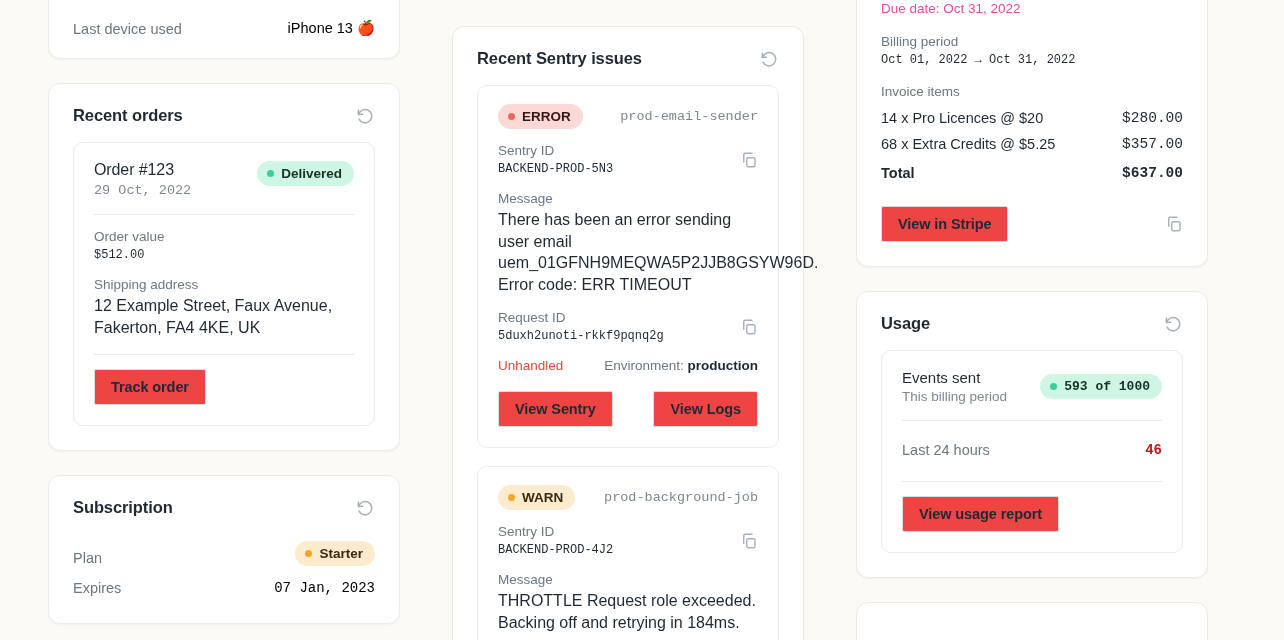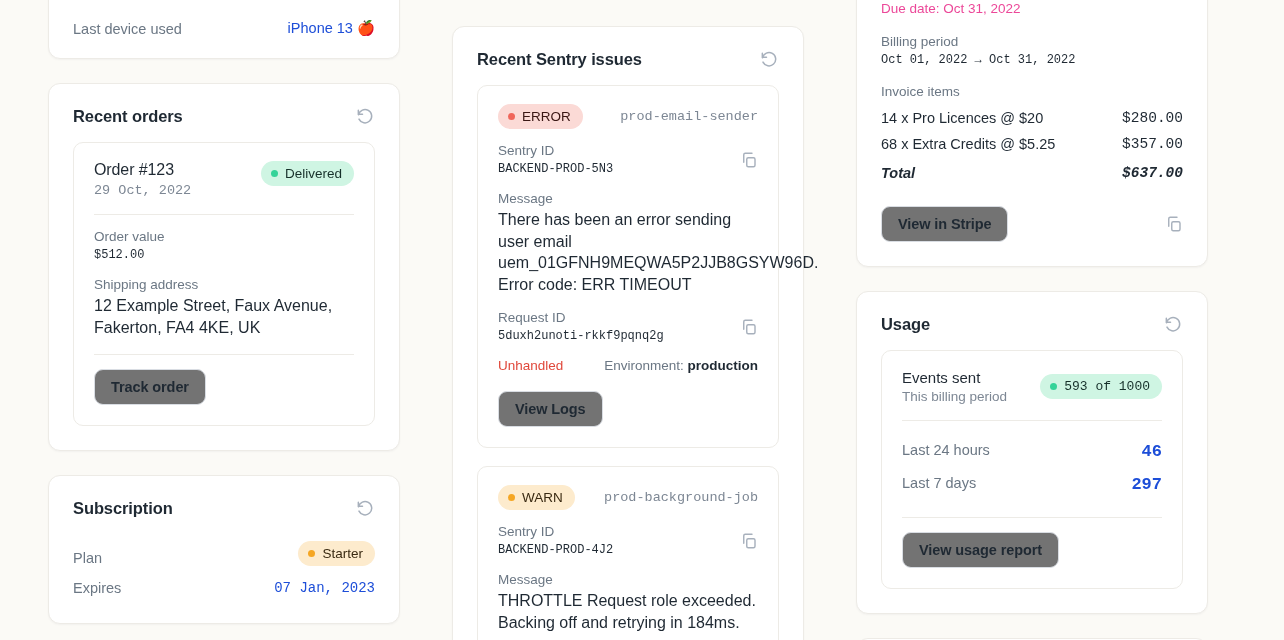--- a/index.html
+++ b/index.html
@@ -28,50 +28,50 @@
     background: #FFFFFF;
     border: 1px solid #EDEBE6;
     border-radius: 12px;
     box-shadow: 0 1px 2px rgba(16,24,40,0.04);
     margin-bottom: 24px;
     padding: 22px 24px 24px 24px;
   }
   .card.tight { padding-bottom: 20px; }
 
   .card-head {
-    display: flex; align-items: center; justify-content: space-between;
+    display: flex; justify-content: space-between;
     margin-bottom: 16px;
   }
   .card-title {
     font-size: 16.5px; font-weight: 700; color: #1F2933; letter-spacing: -0.1px;
   }
   .refresh-icon { width: 20px; height: 20px; display:block; color:#A7B0BC; cursor:pointer; }
   .copy-icon { width: 18px; height: 18px; display:block; color:#A7B0BC; cursor:pointer; }
 
   
   .kv {
     display: flex; align-items: flex-end; justify-content: space-between;
     padding: 7px 0;
   }
   .kv-key { font-size: 14.5px; color: #6B7784; }
-  .kv-val { font-size: 14.5px; color: #1d4ed8; font-weight: 400; }
+  .kv-val { font-size: 14.5px; color: #000000; font-weight: 400; }
   .kv-val.mono { font-family: "Liberation Mono", monospace; font-size:14px; }
 
   
   .subcard {
     border: 1px solid #EDEBE6;
     border-radius: 10px;
     padding: 18px 20px 20px 20px;
   }
 
   .badge {
     display: inline-flex; align-items: center; gap: 7px;
     border-radius: 999px;
     padding: 5px 12px 5px 10px;
-    font-size: 13.5px; font-weight: 400;
+    font-size: 13.5px; font-weight: 700;
     white-space: nowrap;
   }
   .badge .dot { width: 7px; height: 7px; border-radius: 50%; display:block; flex:none; }
   .badge-green { background:#CFF5E3; color:#16302A; }
   .badge-green .dot { background:#35D399; }
   .badge-amber { background:#FDEBCD; color:#3A2A12; }
   .badge-amber .dot { background:#F5A623; }
   .badge-red   { background:#FBDAD6; color:#3A1714; }
   .badge-red .dot { background:#F0655A; }
   .badge-mint  { background:#CFF5E3; color:#16302A; font-family:"Liberation Mono", monospace; font-size:13px;}
@@ -83,49 +83,49 @@
   .divider { height:1px; background:#EDEBE6; margin:16px 0 14px 0; }
 
   .fld-label { font-size:13.5px; color:#6B7784; margin-bottom:3px; }
   .fld-value { font-size:16px; color:#1F2933; line-height:1.35; }
   .fld-value.mono { font-family:"Liberation Mono", monospace; font-size:12px; }
   .fld { margin-bottom:14px; }
   .fld:last-child { margin-bottom:0; }
 
   .btn {
     display:inline-flex; align-items:center; justify-content:center;
-    border:1px solid #D9DDE3; background:#737373; border-radius:9px;
+    border:1px solid #D9DDE3; background:#ef4444; border-radius:2px;
     font-size:14.5px; font-weight:700; color:#1F2933;
     padding:9px 16px; cursor:pointer; letter-spacing:-0.1px;
     font-family:"Liberation Sans", sans-serif;
   }
   .btn-row { display:flex; justify-content:space-between; margin-top:18px; }
 
   
   .issue-head { display:flex; align-items:center; justify-content:space-between; margin-bottom:14px; }
   .issue-src { font-size:13.5px; color:#7D8794; font-family:"Liberation Mono", monospace; }
   .fld-with-copy { display:flex; align-items:flex-start; justify-content:space-between; }
   .status-line { display:flex; align-items:flex-start; justify-content:space-between; margin-top:14px; }
   .status-unhandled { font-size:13.5px; color:#E0483B; }
   .env { font-size:13.5px; color:#6B7784; }
   .env b { color:#1F2933; font-weight:700; }
 
   
   .inv-line { display:flex; justify-content:space-between; font-size:14.5px; color:#1F2933; padding:5px 0; }
-  .inv-line.total { font-weight:700; padding-top:8px;font-style:italic; }
+  .inv-line.total { font-weight:700; padding-top:8px; }
   .inv-line .amt { font-family:"Liberation Mono", monospace; }
   .inv-foot { display:flex; align-items:center; justify-content:space-between; margin-top:20px; }
   .due { font-size:13.5px; color:#ec4899; }
 
   .usage-top { display:flex; align-items:center; justify-content:space-between; }
   .usage-title { font-size:15px; color:#1F2933; }
   .usage-sub { font-size:13.5px; color:#7D8794; margin-top:3px; }
   .usage-kv { display:flex; justify-content:space-between; padding:7px 0; }
   .usage-kv .k { font-size:14.5px; color:#6B7784; }
-  .usage-kv .v { font-size:17px; color:#1d4ed8; font-weight:700; font-family:"Liberation Mono", monospace; }
+  .usage-kv .v { font-size:14px; color:#b91c1c; font-weight:700; font-family:"Liberation Mono", monospace; }
 
   .clipped-top { margin-top:-72px; }
 </style>
 </head>
 <body>
 
 <div class="page">
 
   <div class="col col-left">
 
@@ -257,20 +257,21 @@
 
         <div class="status-line">
           <span class="status-unhandled">Unhandled</span>
           <span class="env">
             <span>Environment:</span>
             <b>production</b>
           </span>
         </div>
 
         <div class="btn-row">
+          <button class="btn">View Sentry</button>
           <button class="btn">View Logs</button>
         </div>
       </div>
 
       <div class="subcard">
         <div class="issue-head">
           <span class="badge badge-amber">
             <span class="dot"></span>
             <span>WARN</span>
           </span>
@@ -360,24 +361,20 @@
             <span>593 of 1000</span>
           </span>
         </div>
 
         <div class="divider"></div>
 
         <div class="usage-kv">
           <span class="k">Last 24 hours</span>
           <span class="v">46</span>
         </div>
-        <div class="usage-kv">
-          <span class="k">Last 7 days</span>
-          <span class="v">297</span>
-        </div>
 
         <div class="divider"></div>
 
         <button class="btn">View usage report</button>
       </div>
     </div>
 
     <div class="card" style="padding-bottom:30px; overflow:hidden; position:relative;">
       
       

